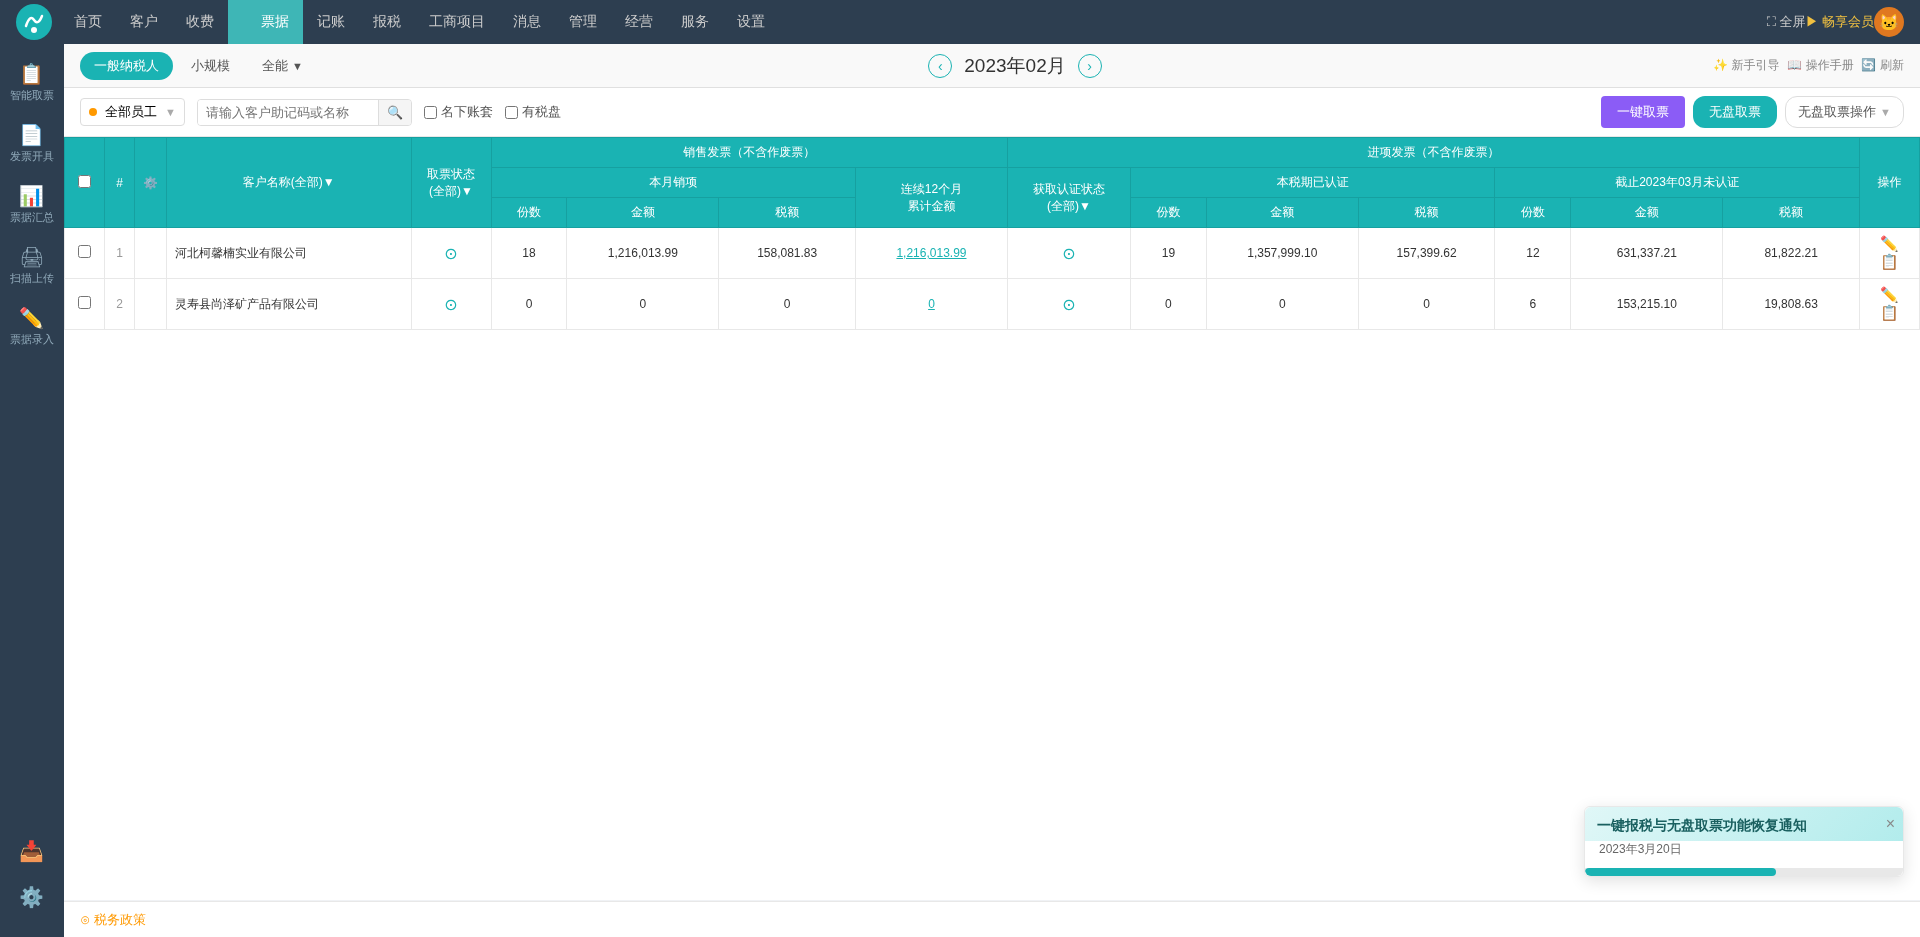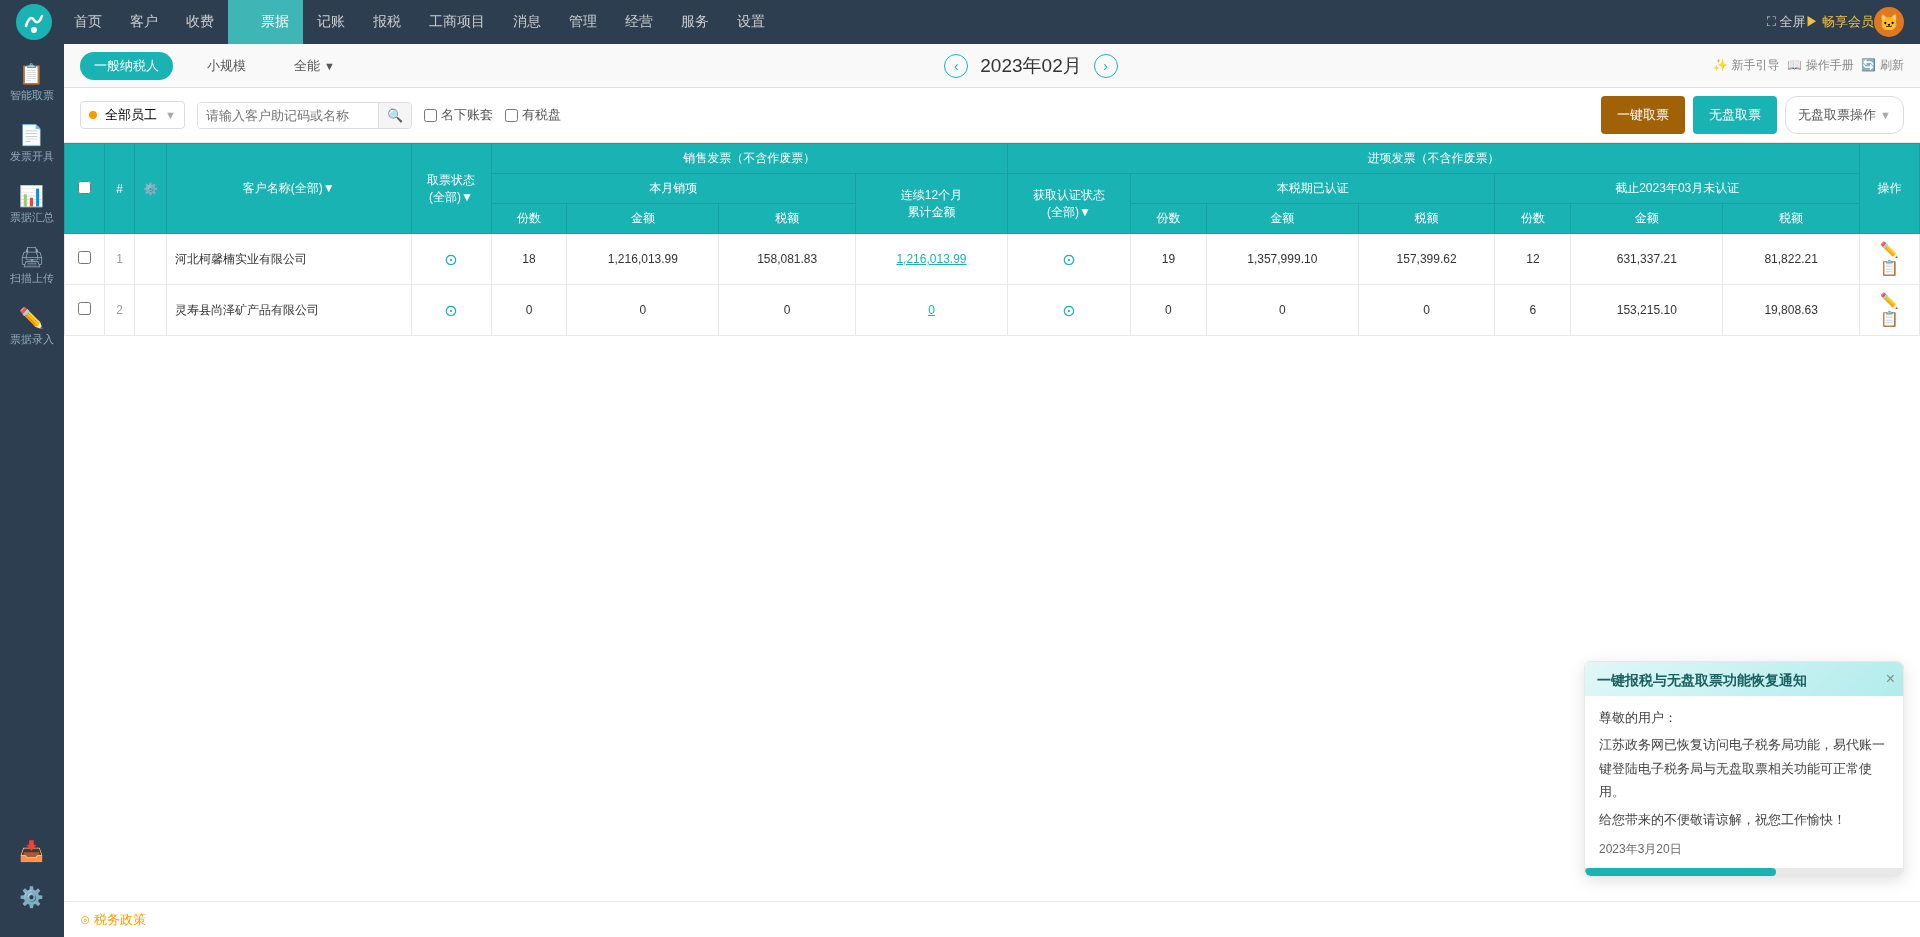--- a/index.html
+++ b/index.html
@@ -68,22 +68,22 @@
     .employee-select .dot { width: 8px; height: 8px; border-radius: 50%; background: #ff9900; margin-right: 4px; }
     .search-input-wrapper {
       display: flex; align-items: center; border: 1px solid #ddd; border-radius: 4px; overflow: hidden;
     }
     .search-input-wrapper input {
       border: none; outline: none; padding: 5px 8px; font-size: 13px; width: 180px;
     }
     .search-btn { padding: 5px 8px; background: #f5f5f5; cursor: pointer; border-left: 1px solid #ddd; }
     .checkbox-label { display: flex; align-items: center; gap: 4px; color: #555; cursor: pointer; font-size: 13px; }
     .filter-bar-right { margin-left: auto; display: flex; gap: 8px; }
-    .btn-orange { background: #a16207; color: #fff; border: none; padding: 6px 16px; border-radius: 4px; cursor: pointer; font-size: 13px; }
-    .btn-teal { background: #1ab3b3; color: #fff; border: none; padding: 10px 16px; border-radius: 4px; cursor: pointer; font-size: 13px; }
+    .btn-orange { background: #8b5cf6; color: #fff; border: none; padding: 6px 16px; border-radius: 4px; cursor: pointer; font-size: 13px; }
+    .btn-teal { background: #1ab3b3; color: #fff; border: none; padding: 4px 16px; border-radius: 12px; cursor: pointer; font-size: 13px; }
     .btn-gray-dropdown { background: #fff; color: #555; border: 1px solid #ddd; padding: 6px 12px; border-radius: 12px; cursor: pointer; font-size: 13px; display: flex; align-items: center; gap: 4px; }
 
     
     .table-container { overflow: auto; height: calc(100vh - 44px - 42px - 46px - 42px); background: #fff; }
     table { width: 100%; border-collapse: collapse; font-size: 12px; }
     thead tr th {
       background: #1ab3b3; color: #fff; text-align: center;
       padding: 6px 4px; border: 1px solid #16a0a0; font-weight: normal;
       white-space: nowrap;
     }
@@ -119,21 +119,21 @@
     .bottom-bar {
       position: fixed; bottom: 0; left: 64px; right: 0; height: 36px;
       background: #fff; border-top: 1px solid #e8e8e8;
       display: flex; align-items: center; padding: 0 16px; gap: 6px;
     }
     .tax-policy { color: #ff9900; font-size: 13px; cursor: pointer; display: flex; align-items: center; gap: 4px; }
 
     
     .tab-month-bar {
       background: #f9f9f9; border-bottom: 1px solid #e0e0e0;
-      display: flex; align-items: center; padding: 0 16px; height: 44px; gap: 20px;
+      display: flex; align-items: center; padding: 0 16px; height: 44px; gap: 4px;
     }
     .tab-pill {
       padding: 5px 14px; border-radius: 20px; cursor: pointer; font-size: 13px; color: #555;
       display: flex; align-items: center; gap: 4px;
     }
     .tab-pill.active { background: #1ab3b3; color: #fff; }
   </style>
 </head>
 <body>
 
@@ -352,22 +352,17 @@
   <div class="bottom-bar">
     <span class="tax-policy">⊙ 税务政策</span>
   </div>
 </div>
 
 <div class="notification-popup">
   <div class="notification-header">
     <div class="notification-title">一键报税与无盘取票功能恢复通知</div>
     <span class="notification-close">×</span>
   </div>
-  <div class="notification-body">
-    <div>尊敬的用户：</div>
-    <div style="margin-top:4px;">江苏政务网已恢复访问电子税务局功能，易代账一键登陆电子税务局与无盘取票相关功能可正常使用。</div>
-    <div style="margin-top:4px;">给您带来的不便敬请谅解，祝您工作愉快！</div>
-  </div>
   <div class="notification-footer">2023年3月20日</div>
   <div class="notification-scroll">
     <div class="notification-scroll-inner"></div>
   </div>
 </div>
 
 </body></html>

